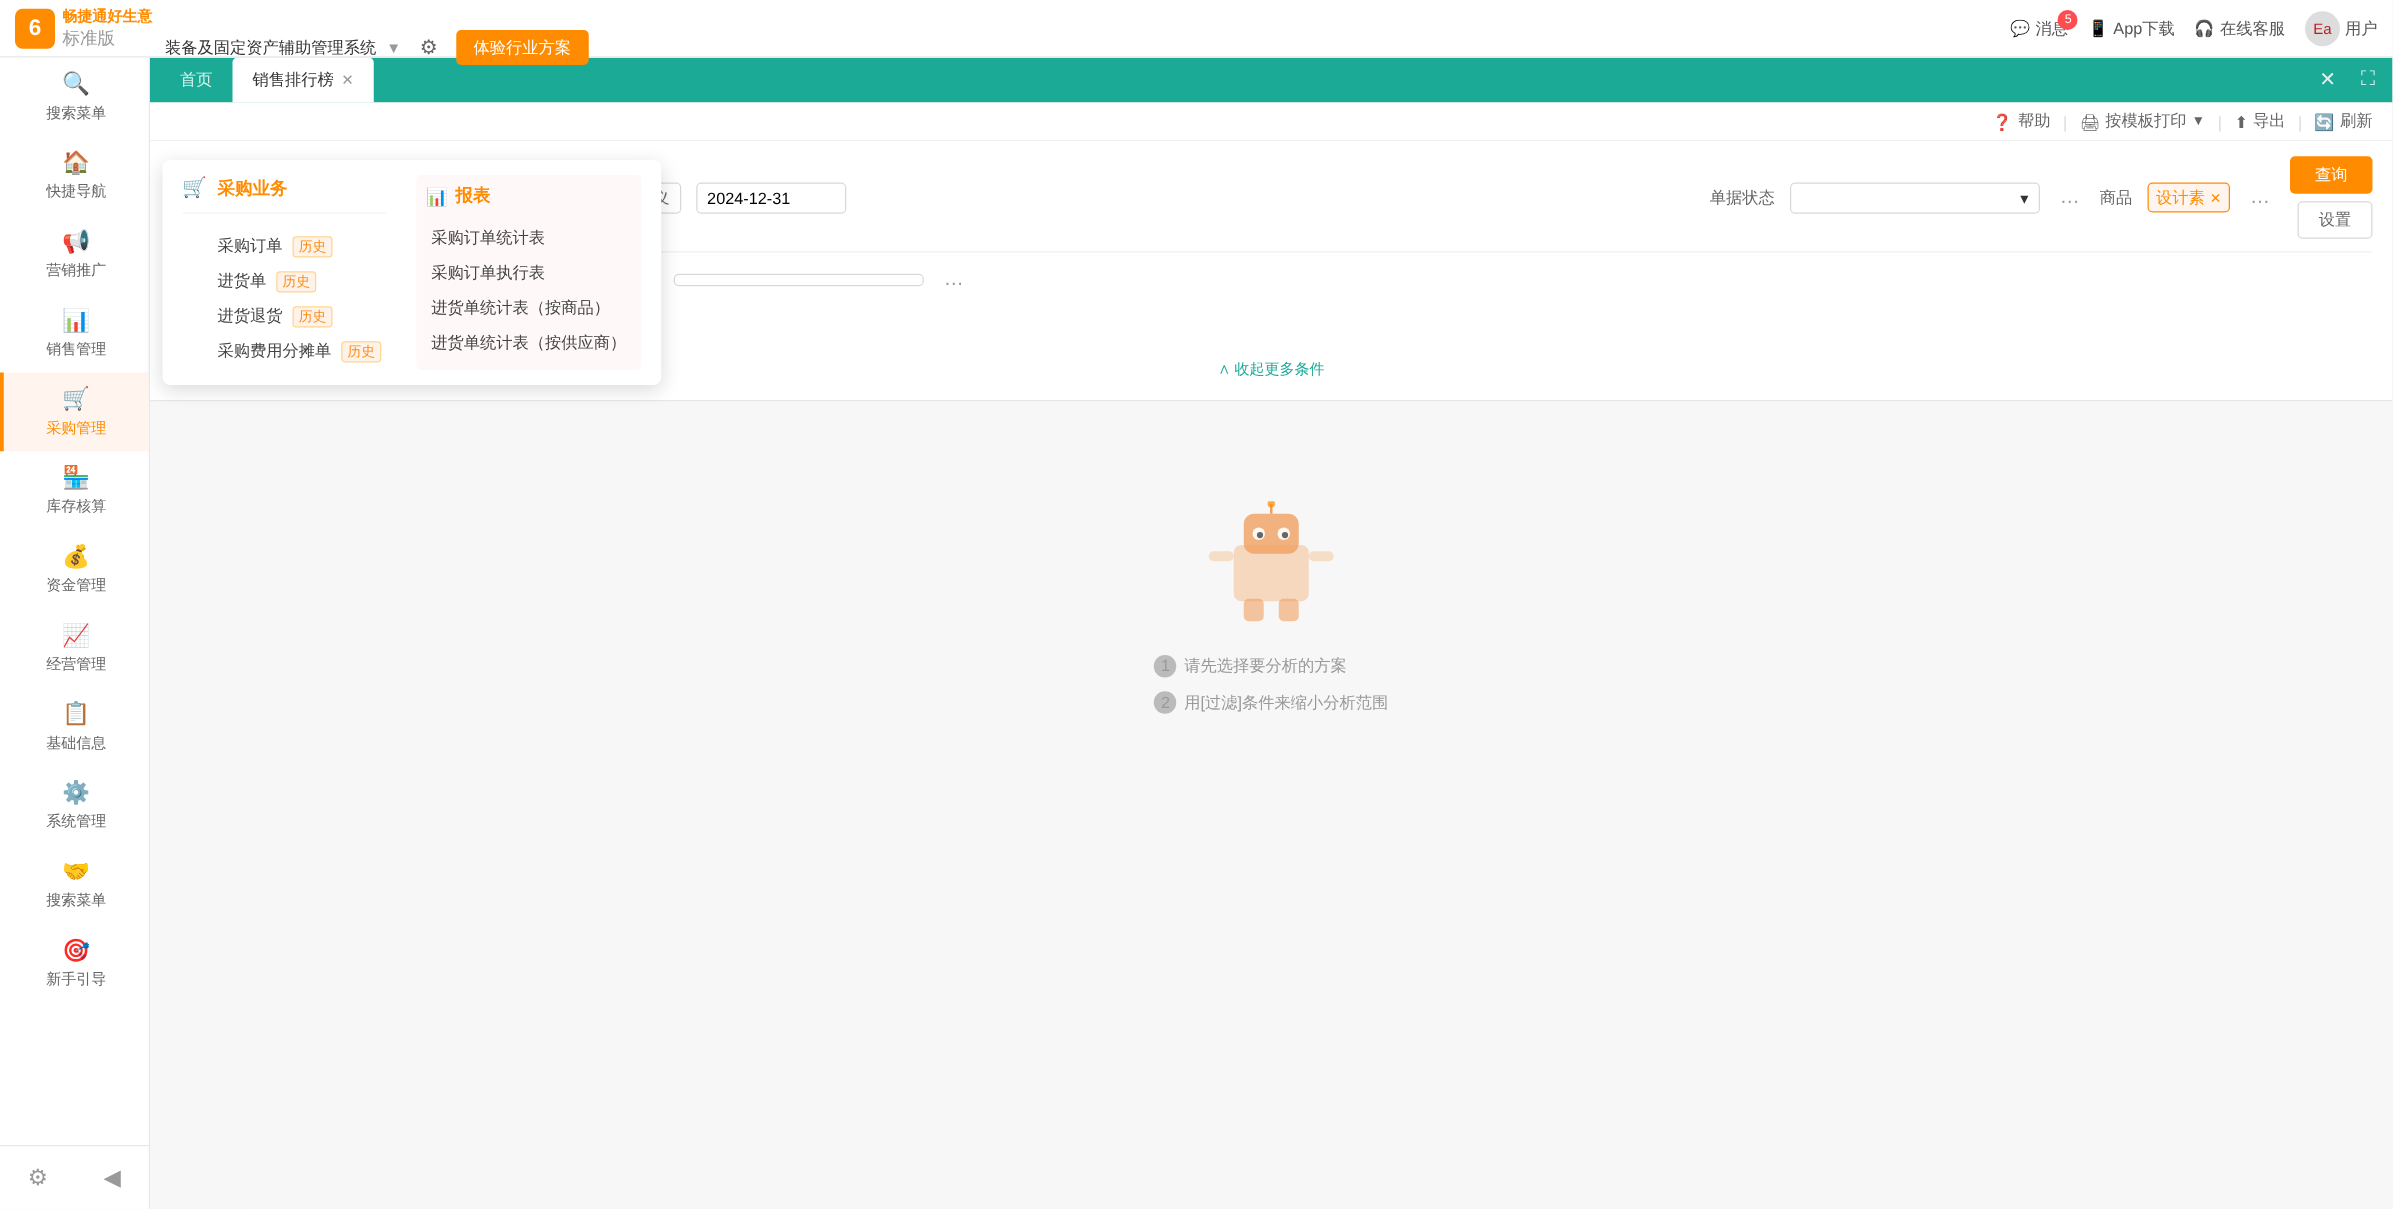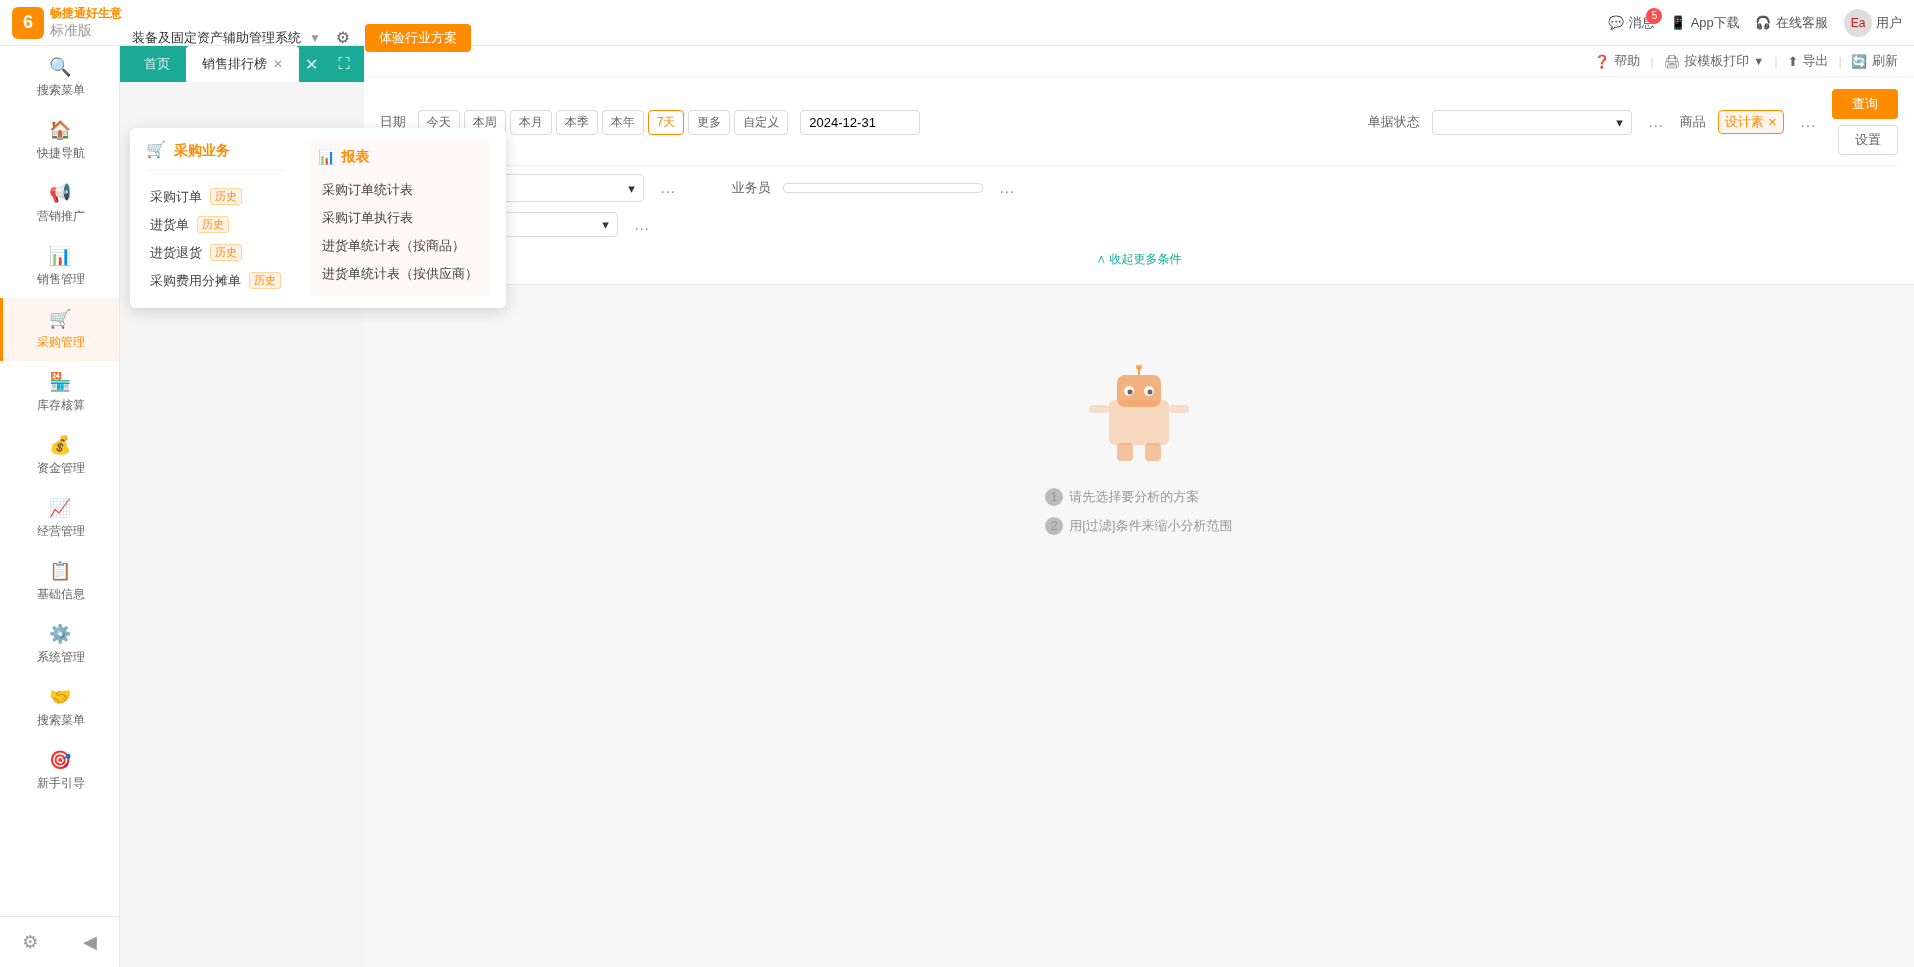--- a/index.html
+++ b/index.html
@@ -173,21 +173,21 @@
       cursor: pointer;
       color: #999;
       font-size: 18px;
       padding: 4px;
     }
 
     
     .content-area {
       flex: 1;
       display: flex;
-      flex-direction: row;
+      flex-direction: column;
       overflow: hidden;
     }
 
     
     .tab-bar {
       background: #1aaa96;
       display: flex;
       align-items: center;
       padding: 0 8px;
       height: 36px;
@@ -415,27 +415,28 @@
       border-bottom: 1px solid #f5f5f5;
     }
     .menu-col-header .col-icon {
       width: 22px;
       height: 22px;
       color: #ff8c00;
       font-size: 16px;
     }
     .menu-item-row {
       display: flex;
-      align-items: flex-start;
+      align-items: flex-end;
       gap: 8px;
       padding: 5px 4px;
       cursor: pointer;
       border-radius: 4px;
       font-size: 13px;
       color: #444;
+      margin-left: 24px;
     }
     .history-badge {
       background: #fff2e8;
       border: 1px solid #ffd591;
       color: #fa8c16;
       border-radius: 3px;
       font-size: 11px;
       padding: 0 4px;
       flex-shrink: 0;
     }

